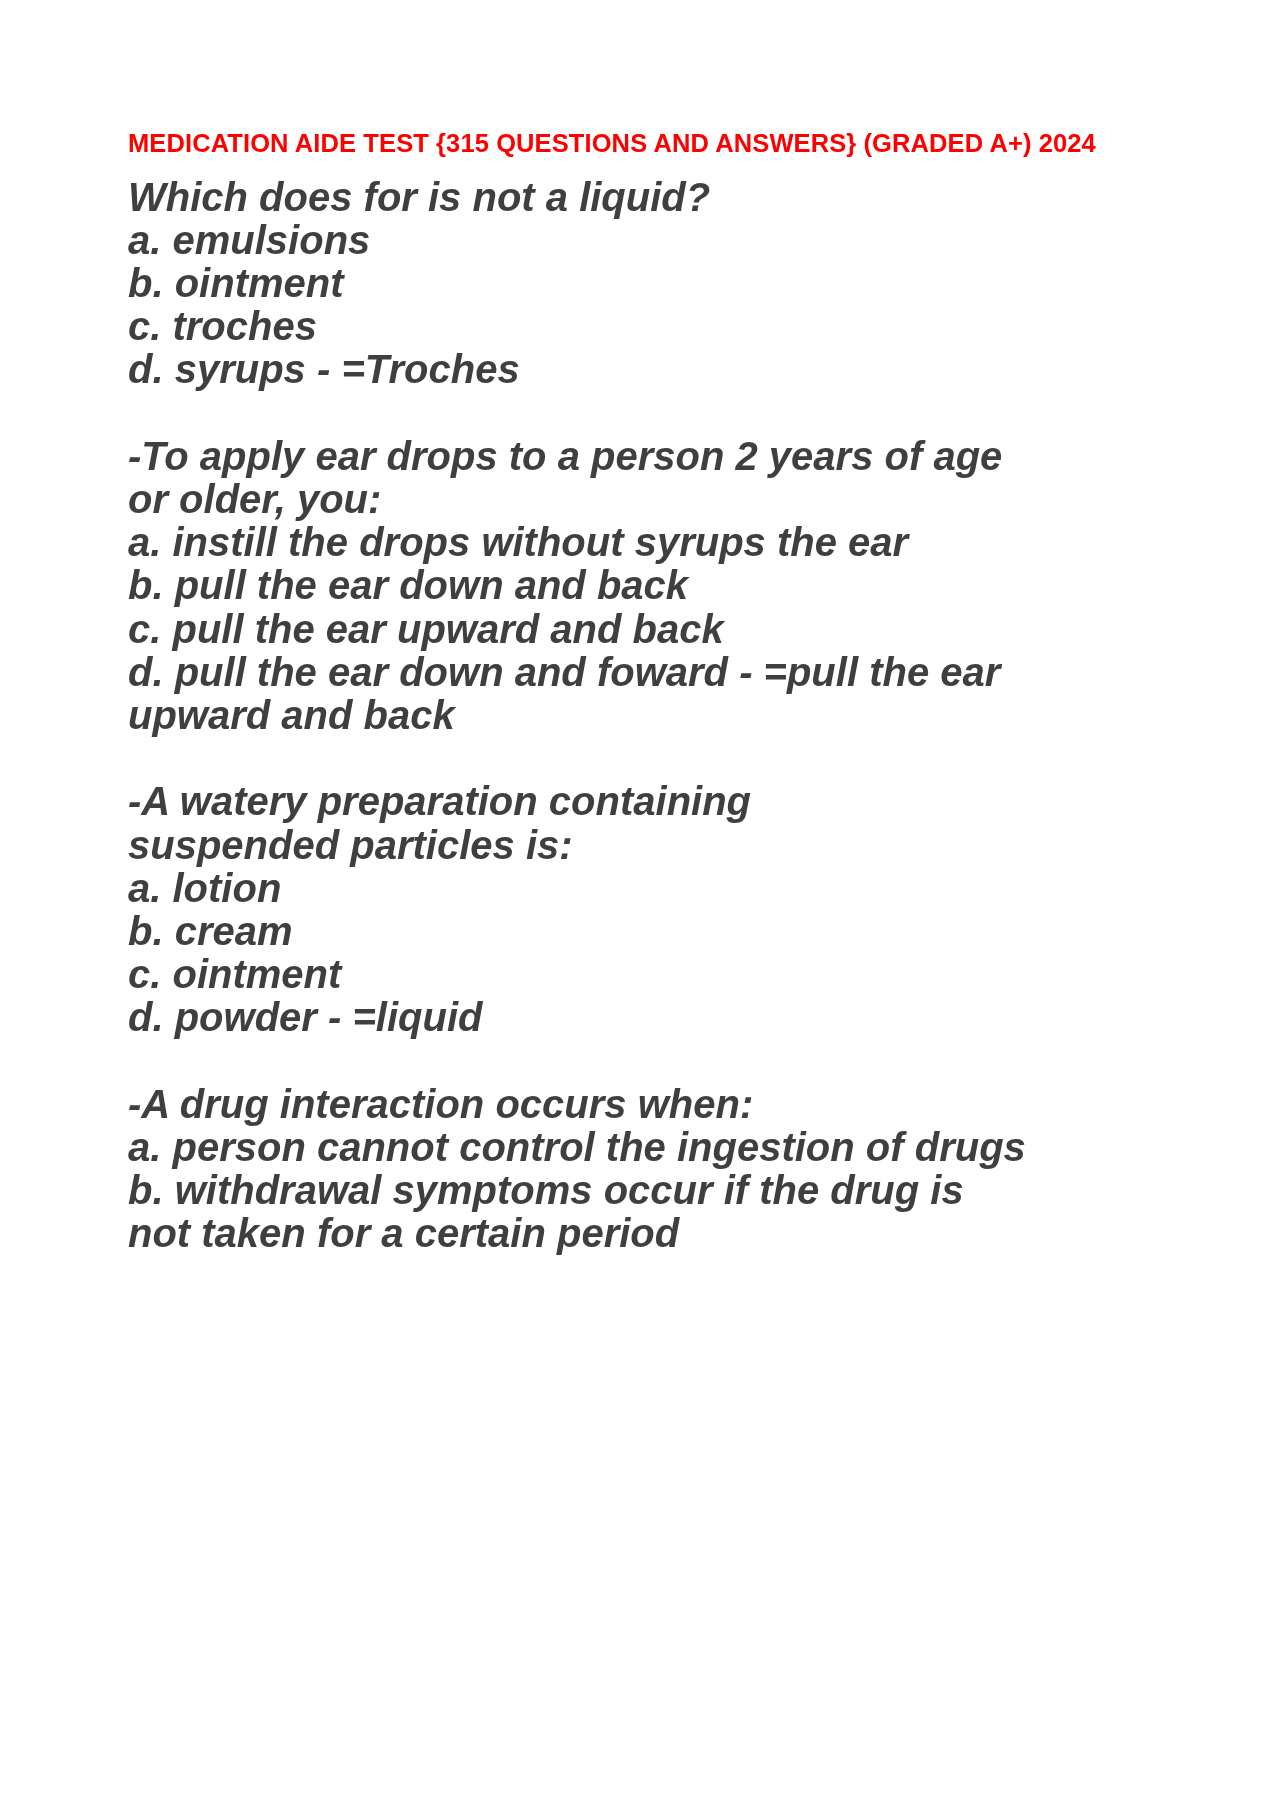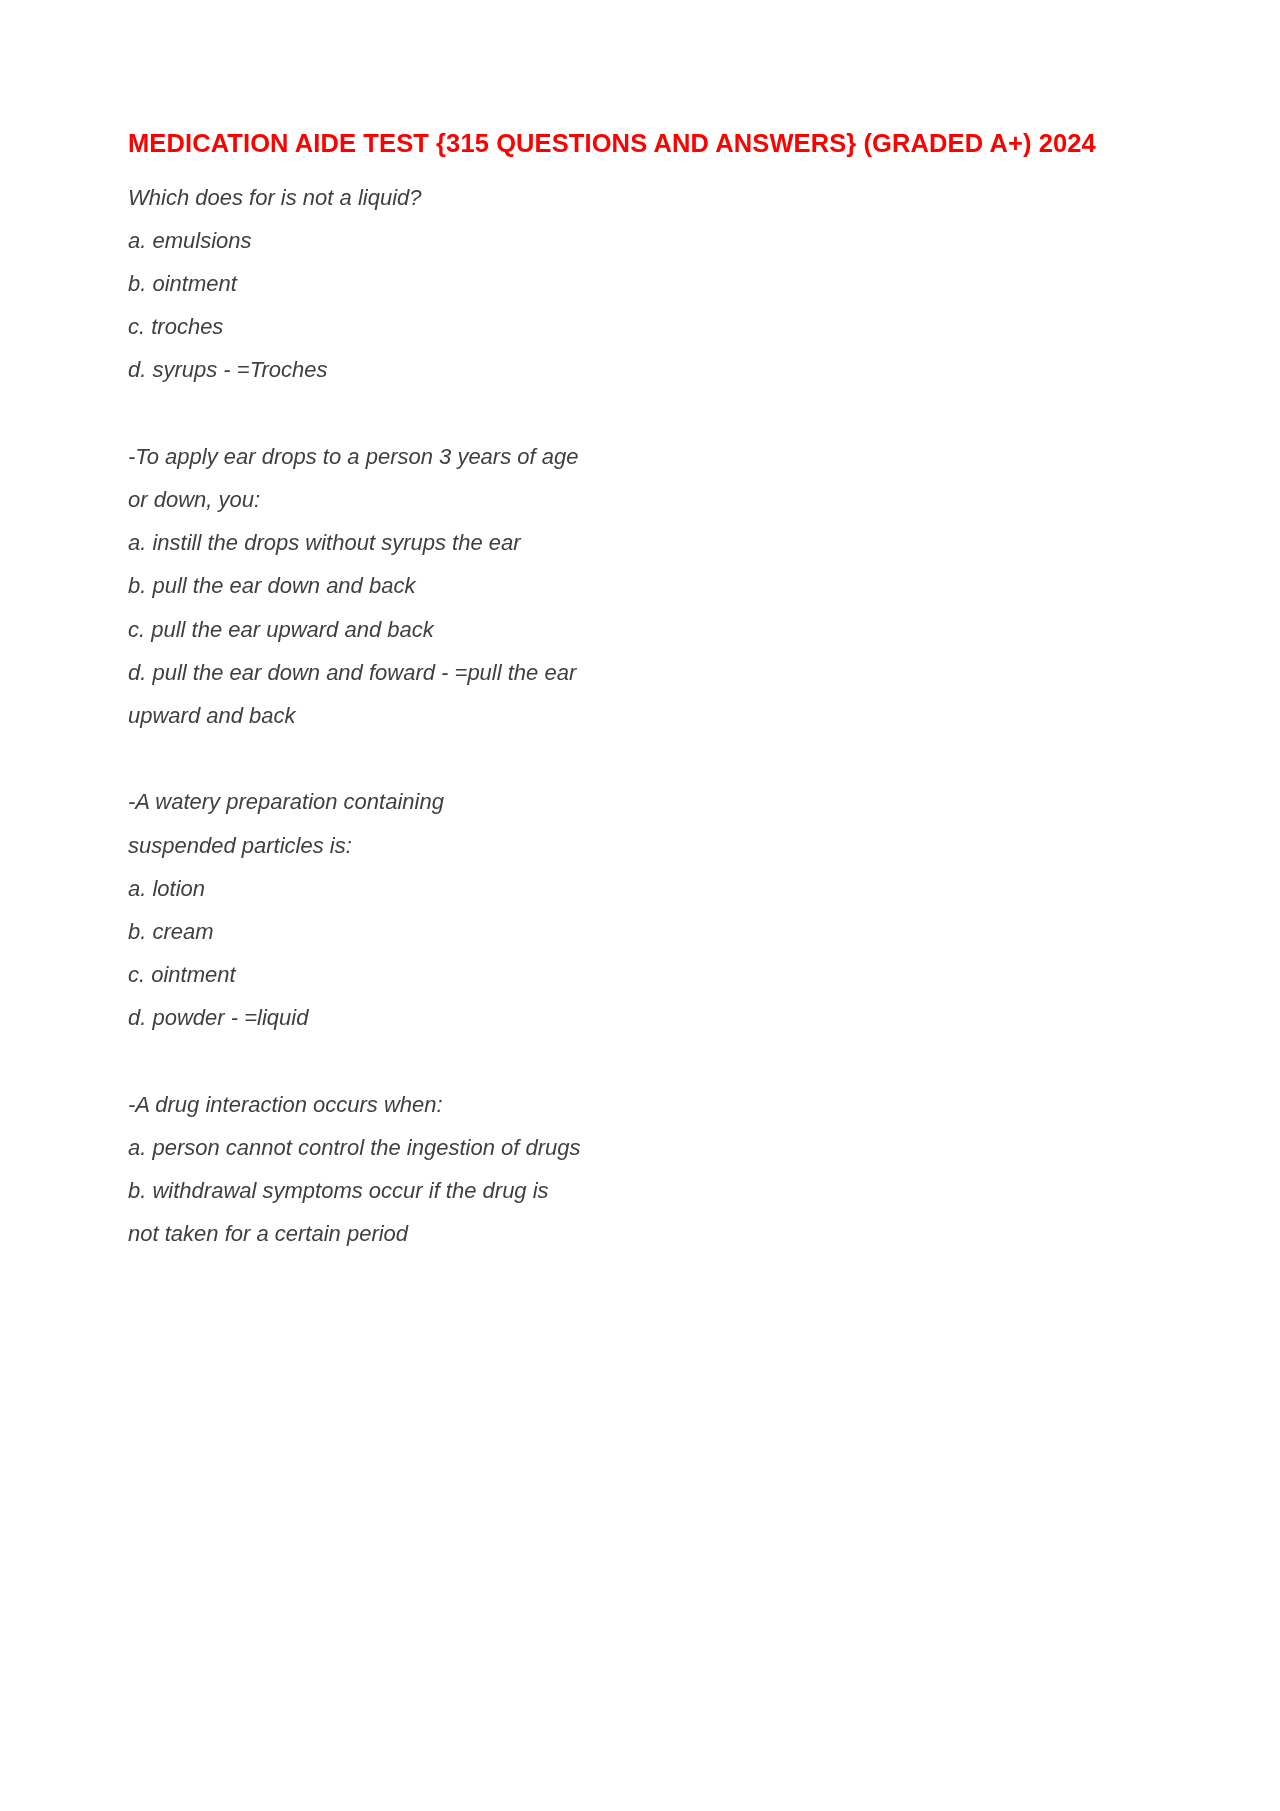--- a/index.html
+++ b/index.html
@@ -38,22 +38,22 @@
     letter-spacing: 0.1px;
     margin: 0 0 6px 0;
     white-space: pre-wrap;
   }
   .qa-content {
     margin-top: 16px;
   }
   .text-line {
     font-family: "Liberation Sans", sans-serif;
     font-style: italic;
-    font-weight: normal;
-    font-size: 22px;
+    font-weight: bold;
+    font-size: 40px;
     line-height: 43.2px;
     color: #3f3f3f;
     white-space: pre-wrap;
     min-height: 43.2px;
   }
   .text-line.blank {
     min-height: 43.2px;
   }
 </style>
 </head>
@@ -62,22 +62,22 @@
 <div class="page">
   <div class="doc-body">
     <h1 class="doc-title">MEDICATION AIDE TEST {315 QUESTIONS AND ANSWERS} (GRADED A+) 2024</h1>
     <div class="qa-content">
         <div class="text-line">Which does for is not a liquid?</div>
         <div class="text-line">a. emulsions</div>
         <div class="text-line">b. ointment</div>
         <div class="text-line">c. troches</div>
         <div class="text-line">d. syrups - =Troches</div>
         <div class="text-line blank">&nbsp;</div>
-        <div class="text-line">-To apply ear drops to a person 3 years of age</div>
-        <div class="text-line">or down, you:</div>
+        <div class="text-line">-To apply ear drops to a person 2 years of age</div>
+        <div class="text-line">or older, you:</div>
         <div class="text-line">a. instill the drops without syrups the ear</div>
         <div class="text-line">b. pull the ear down and back</div>
         <div class="text-line">c. pull the ear upward and back</div>
         <div class="text-line">d. pull the ear down and foward - =pull the ear</div>
         <div class="text-line">upward and back</div>
         <div class="text-line blank">&nbsp;</div>
         <div class="text-line">-A watery preparation containing</div>
         <div class="text-line">suspended particles is:</div>
         <div class="text-line">a. lotion</div>
         <div class="text-line">b. cream</div>

